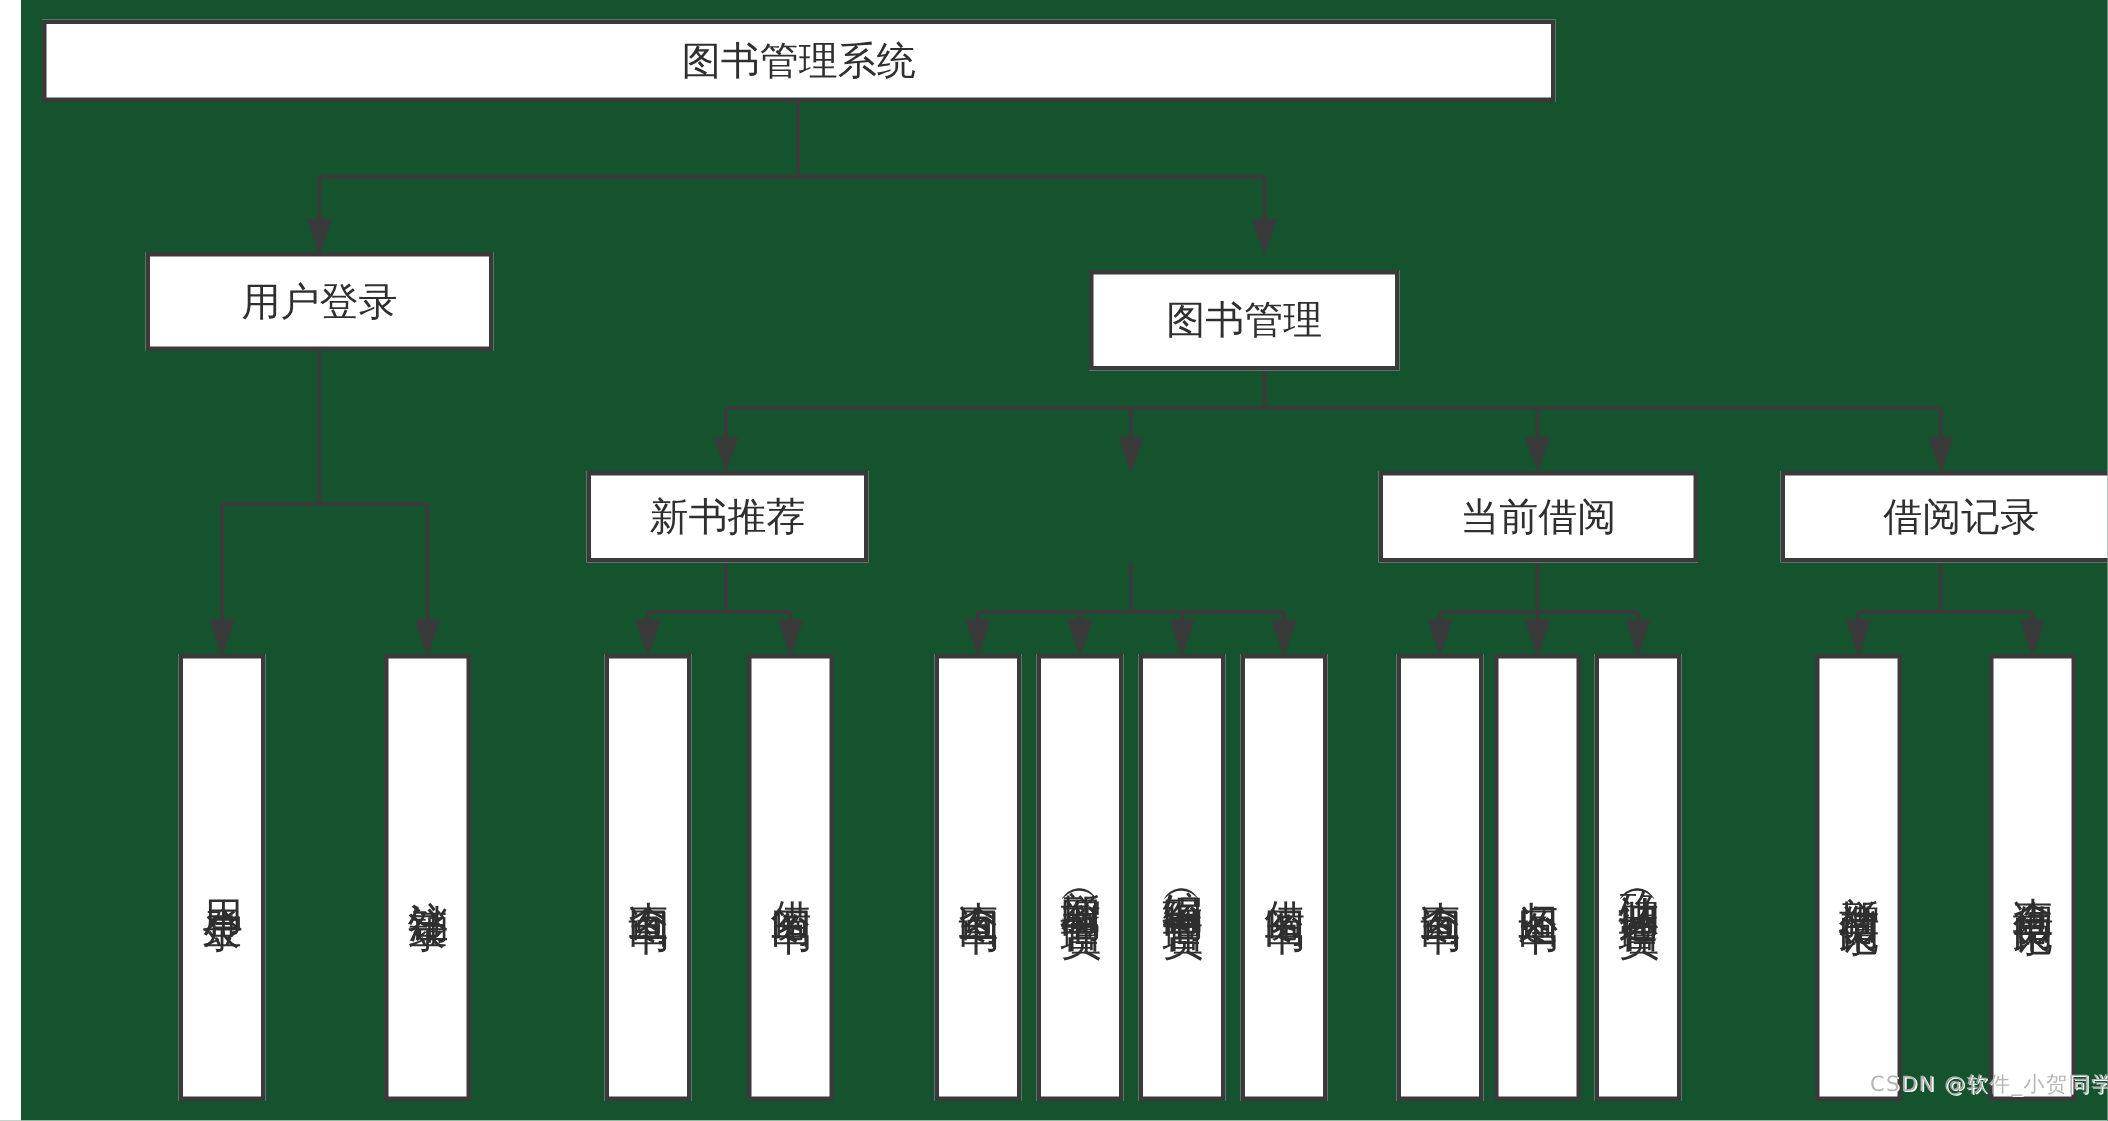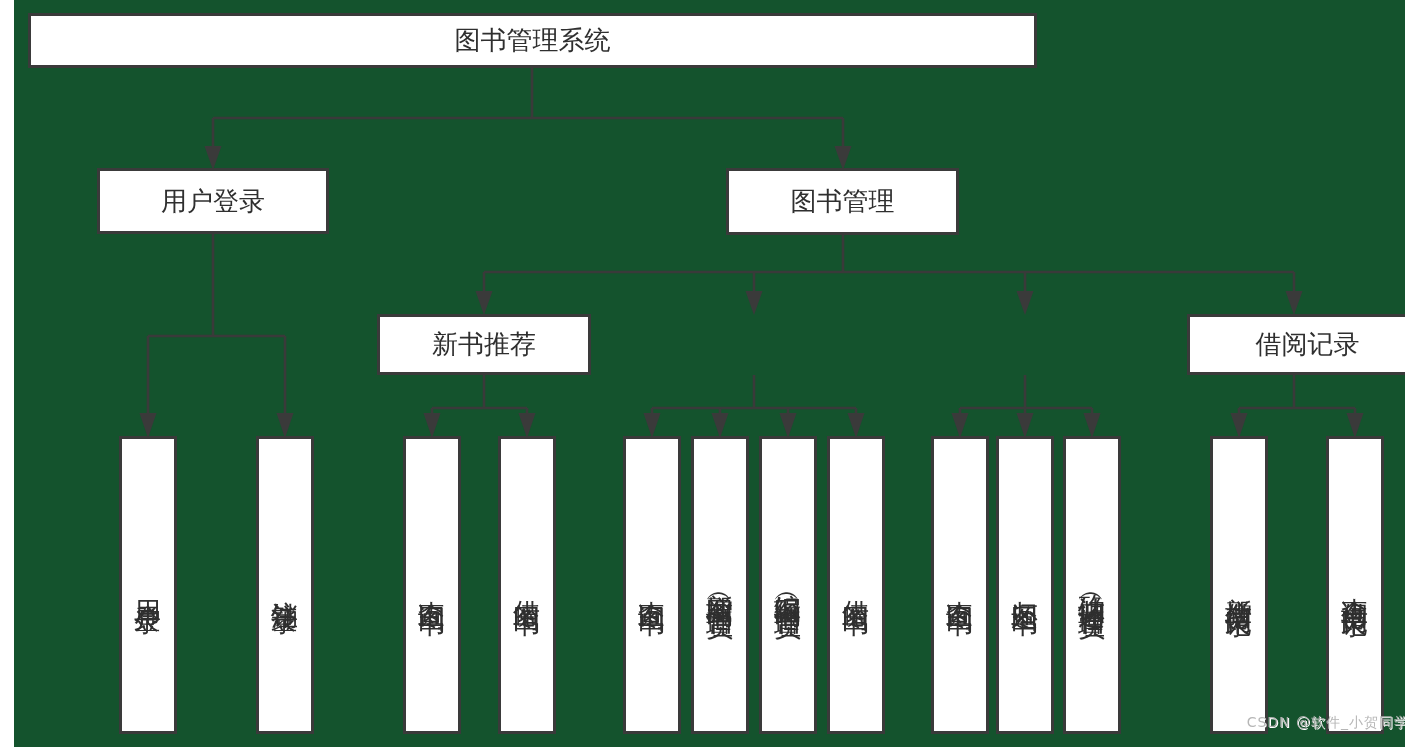--- a/index.html
+++ b/index.html
@@ -80,23 +80,24 @@
       <polygon points="1002.5,413 1019.5,413 1011,438"></polygon>
       <polygon points="1069.5,413 1086.5,413 1078,438"></polygon>
       <polygon points="1216.5,413 1233.5,413 1225,438"></polygon>
       <polygon points="1332.5,413 1349.5,413 1341,438"></polygon>
     </g>
   </svg>
 
   <div class="box" style="left:14px;top:13px;width:1009px;height:55px">图书管理系统</div>
 
   <div class="box" style="left:83px;top:168px;width:232px;height:66px">用户登录</div>
-  <div class="box" style="left:712px;top:168px;width:233px;height:67px">图书管理</div>
+  <div class="box" style="left:712px;top:180px;width:207px;height:67px">图书管理</div>
 
-  <div class="box" style="left:363px;top:314px;width:214px;height:61px">新书推荐</div>
+  <div class="box" style="left:377px;top:314px;width:188px;height:61px">新书推荐</div>
+  <div class="box" style="left:905px;top:314px;width:213px;height:61px">当前借阅</div>
   <div class="box" style="left:1173px;top:314px;width:241px;height:61px">借阅记录</div>
 
   <div class="box v" style="left:105px;top:436px;width:58px;height:298px">
     <span>用户登录</span>
   </div>
   <div class="box v" style="left:242px;top:436px;width:58px;height:298px">
     <span>注销登录</span>
   </div>
   <div class="box v" style="left:389px;top:436px;width:58px;height:298px">
     <span>查询图书</span>

